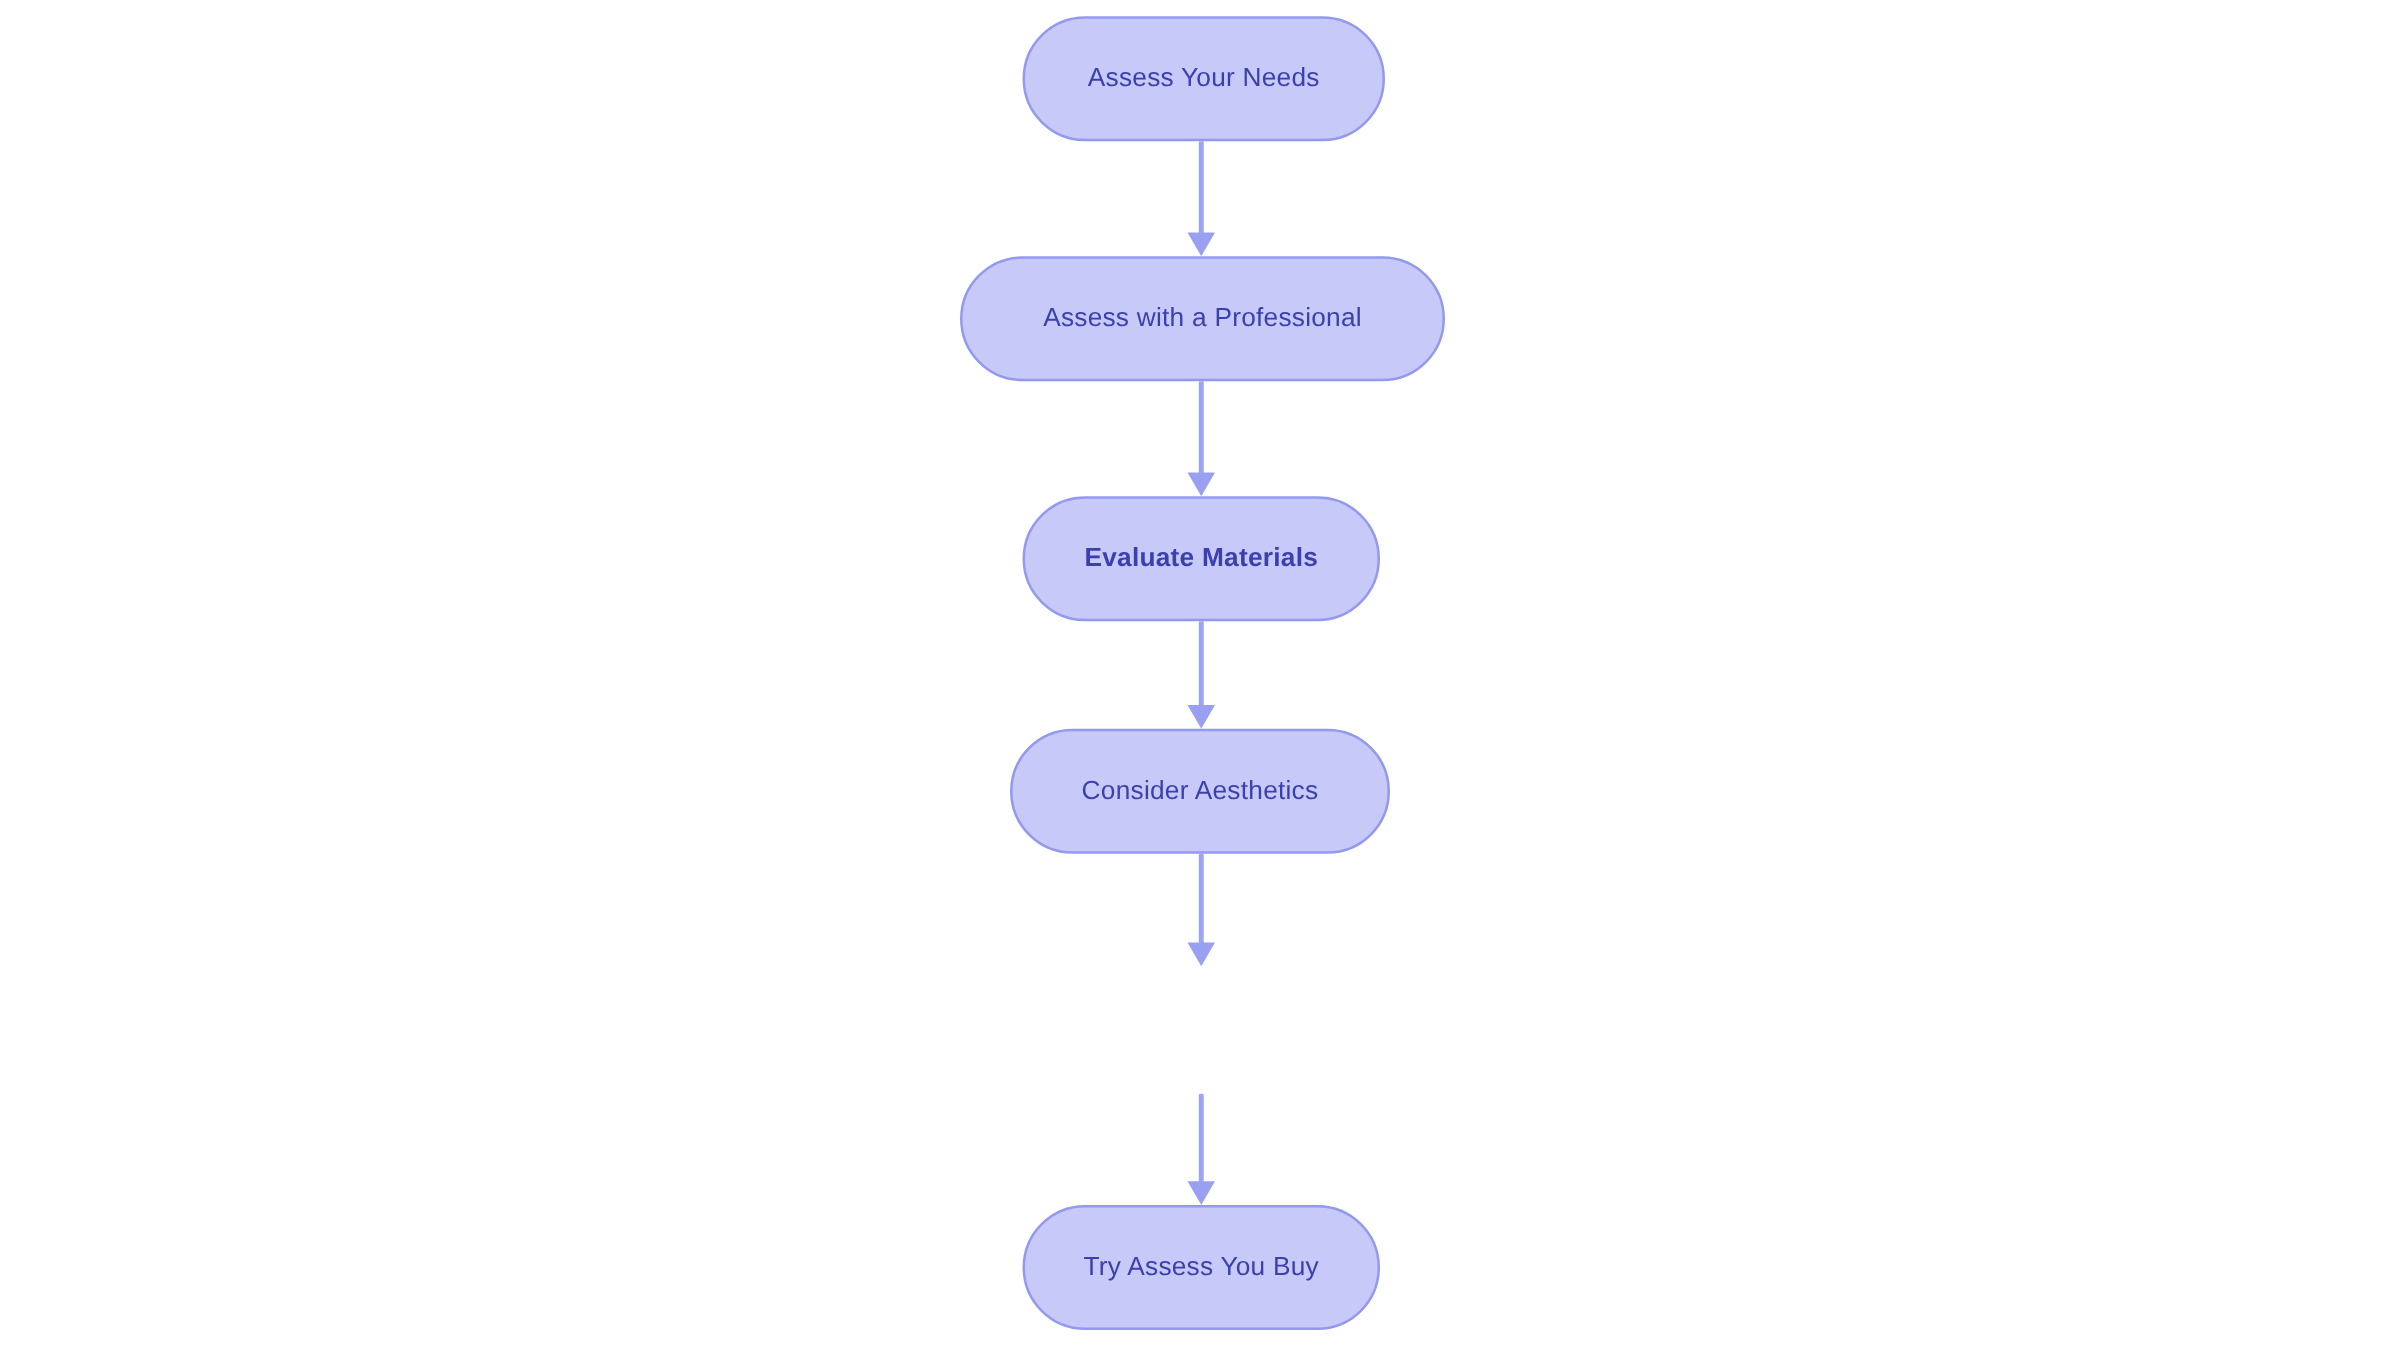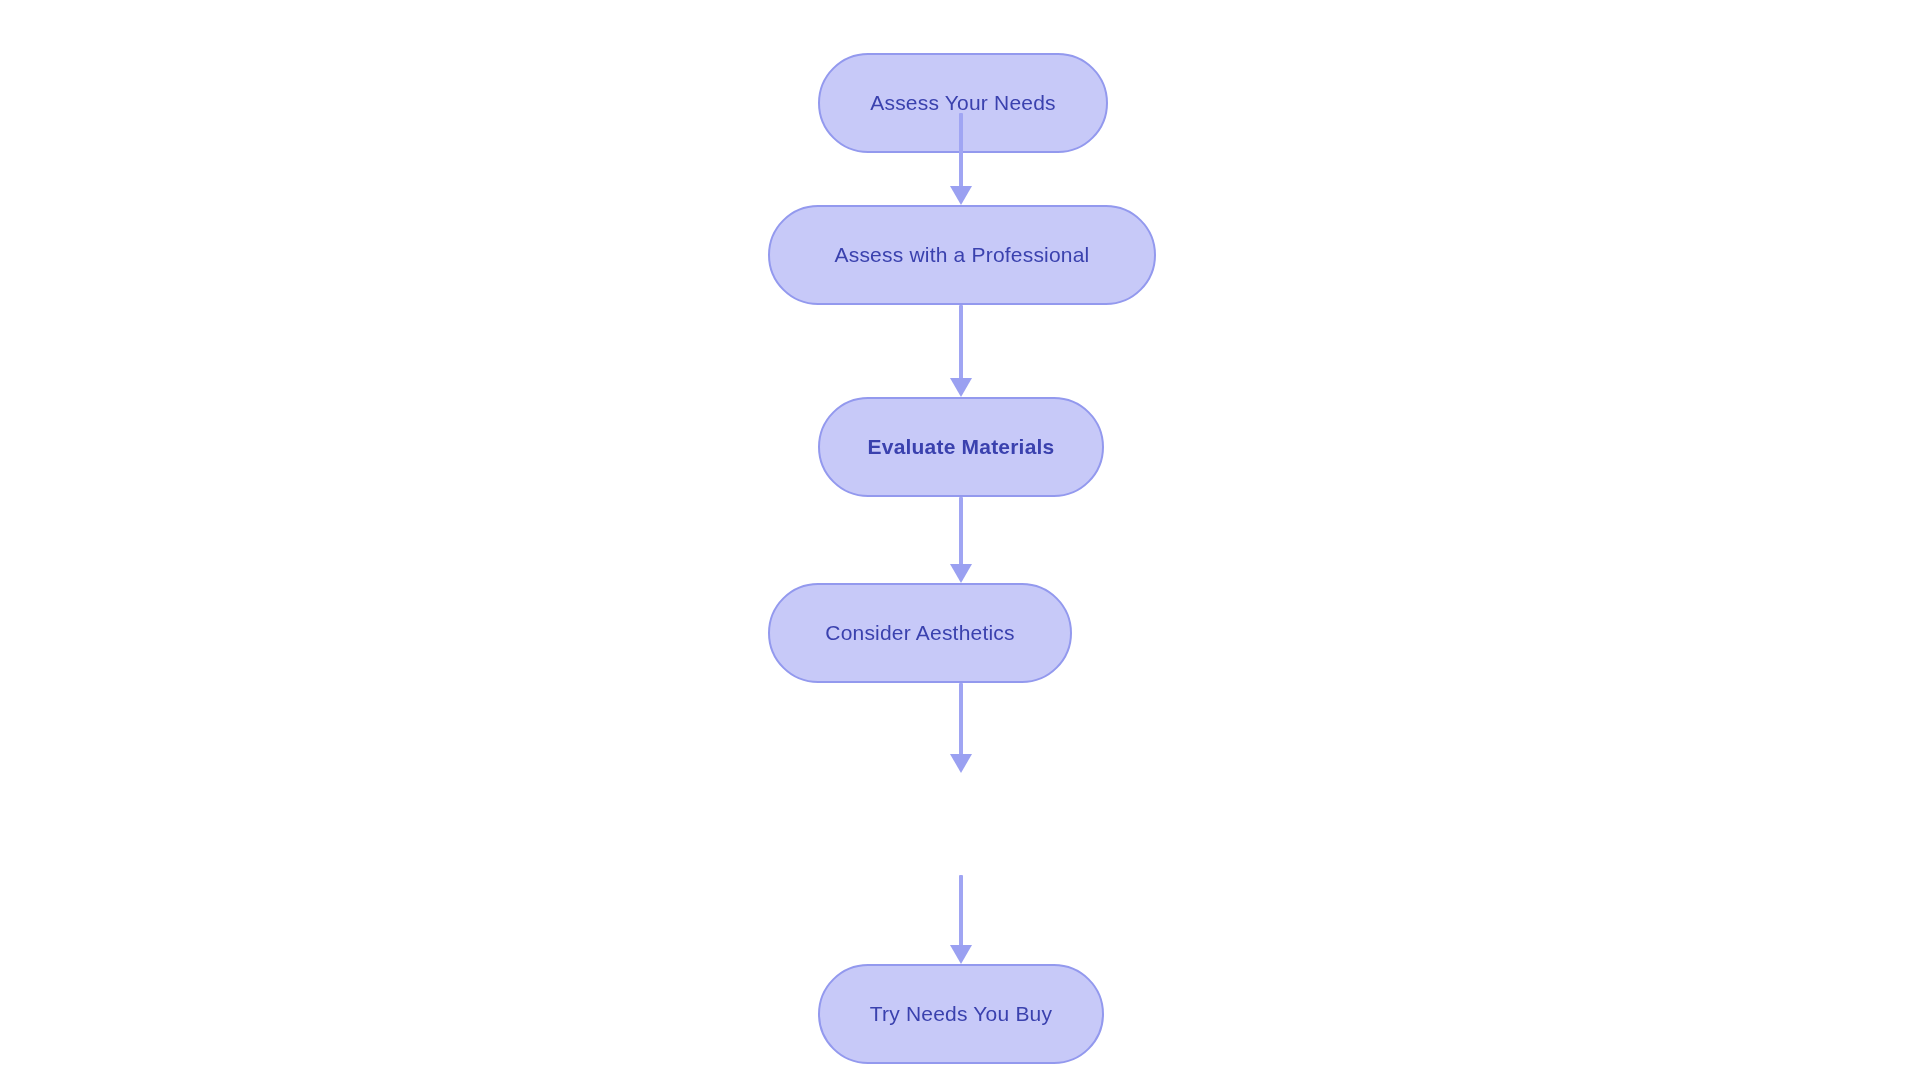--- a/index.html
+++ b/index.html
@@ -25,24 +25,24 @@
     display: flex;
     align-items: center;
     justify-content: center;
     text-align: center;
     color: #3a41ae;
     font-size: 21px;
     letter-spacing: 0.2px;
     line-height: 1.2;
   }
   
-  .n1 { left: 818px; top:  13px; width: 290px; margin-top: 40px; }
+  .n1 { left: 818px; top:  13px; width: 290px; }
   .n2 { left: 768px; top: 205px; width: 388px; }
   .n3 { left: 818px; top: 397px; width: 286px; font-weight: bold; }
-  .n4 { left: 768px; top: 583px; width: 304px; }
+  .n4 { left: 808px; top: 583px; width: 304px; }
   .n5 { left: 866px; top: 773px; width: 188px; }
   .n6 { left: 818px; top: 964px; width: 286px; }
 
   .flow-arrow {
     position: absolute;
     left: 949px;           
     width: 24px;
   }
   .a1 { top: 113px; height:  92px; }
   .a2 { top: 305px; height:  92px; }
@@ -111,16 +111,16 @@
     <div class="arrowhead"></div>
   </div>
 
 
   <div class="flow-arrow a5">
     <div class="arrow-line"></div>
     <div class="arrowhead"></div>
   </div>
 
   <div class="flow-node n6">
-    <span>Try Needs You Buy</span>
+    <span>Try Assess You Buy</span>
   </div>
 
 </div>
 
 </body></html>

